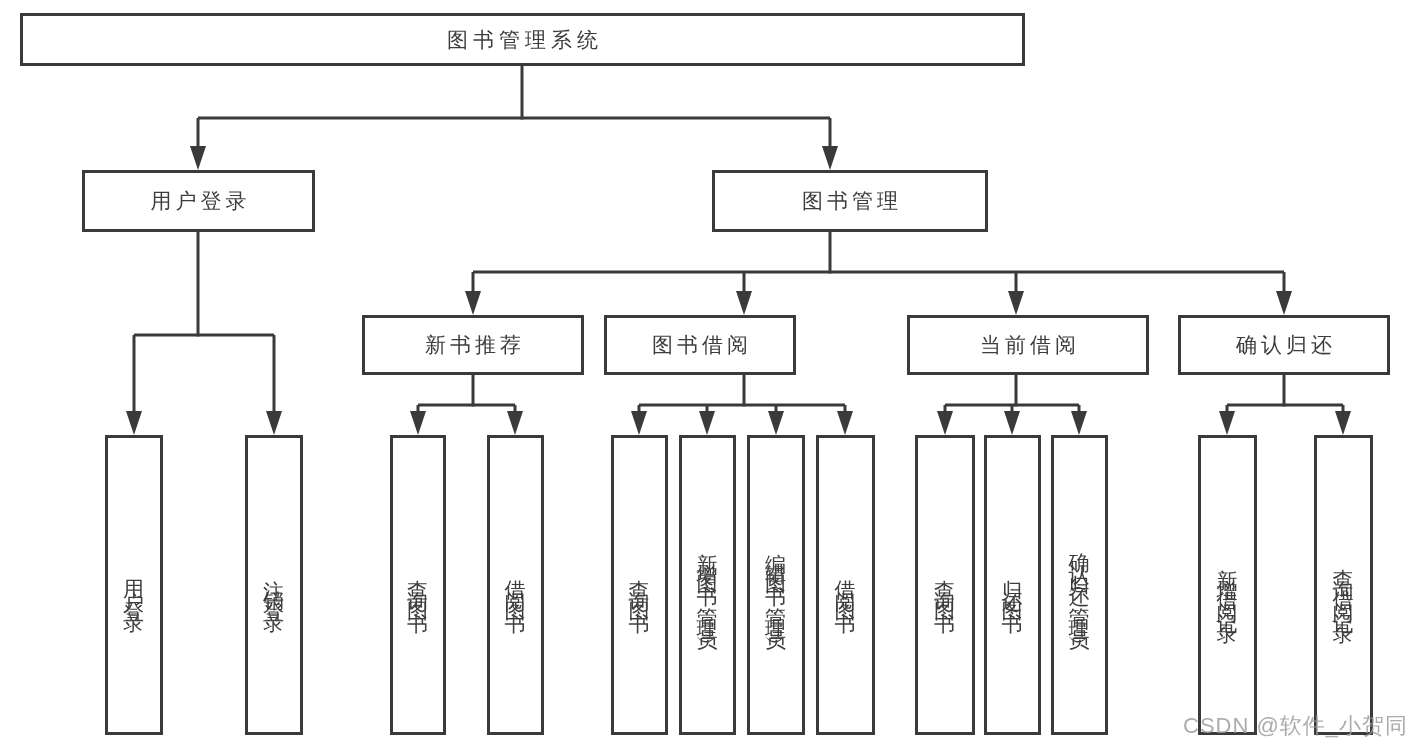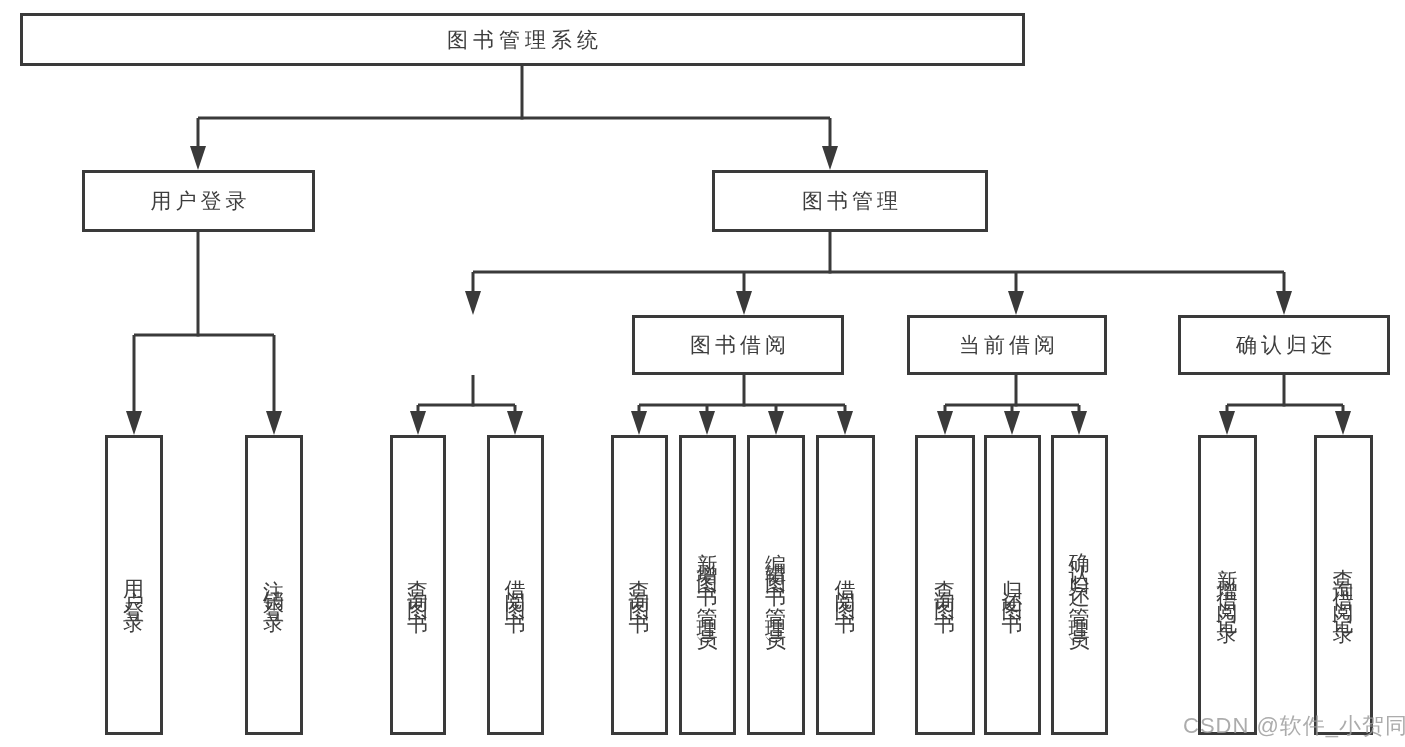--- a/index.html
+++ b/index.html
@@ -149,24 +149,27 @@
     <span>图书管理系统</span>
   </div>
 
   <div class="node h-node" style="left:82px;top:170px;width:233px;height:62px">
     <span>用户登录</span>
   </div>
   <div class="node h-node" style="left:712px;top:170px;width:276px;height:62px">
     <span>图书管理</span>
   </div>
 
-  <div class="node h-node" style="left:632px;top:315px;width:212px;height:60px">
+  <div class="node h-node" style="left:362px;top:315px;width:222px;height:60px">
+    <span>新书推荐</span>
+  </div>
+  <div class="node h-node" style="left:604px;top:315px;width:192px;height:60px">
     <span>图书借阅</span>
   </div>
-  <div class="node h-node" style="left:907px;top:315px;width:200px;height:60px">
+  <div class="node h-node" style="left:907px;top:315px;width:242px;height:60px">
     <span>当前借阅</span>
   </div>
   <div class="node h-node" style="left:1178px;top:315px;width:212px;height:60px">
     <span>确认归还</span>
   </div>
 
   <div class="node v-node" style="left:105px;top:435px;width:58px;height:300px">
     <span>用户登录</span>
   </div>
   <div class="node v-node" style="left:245px;top:435px;width:58px;height:300px">

